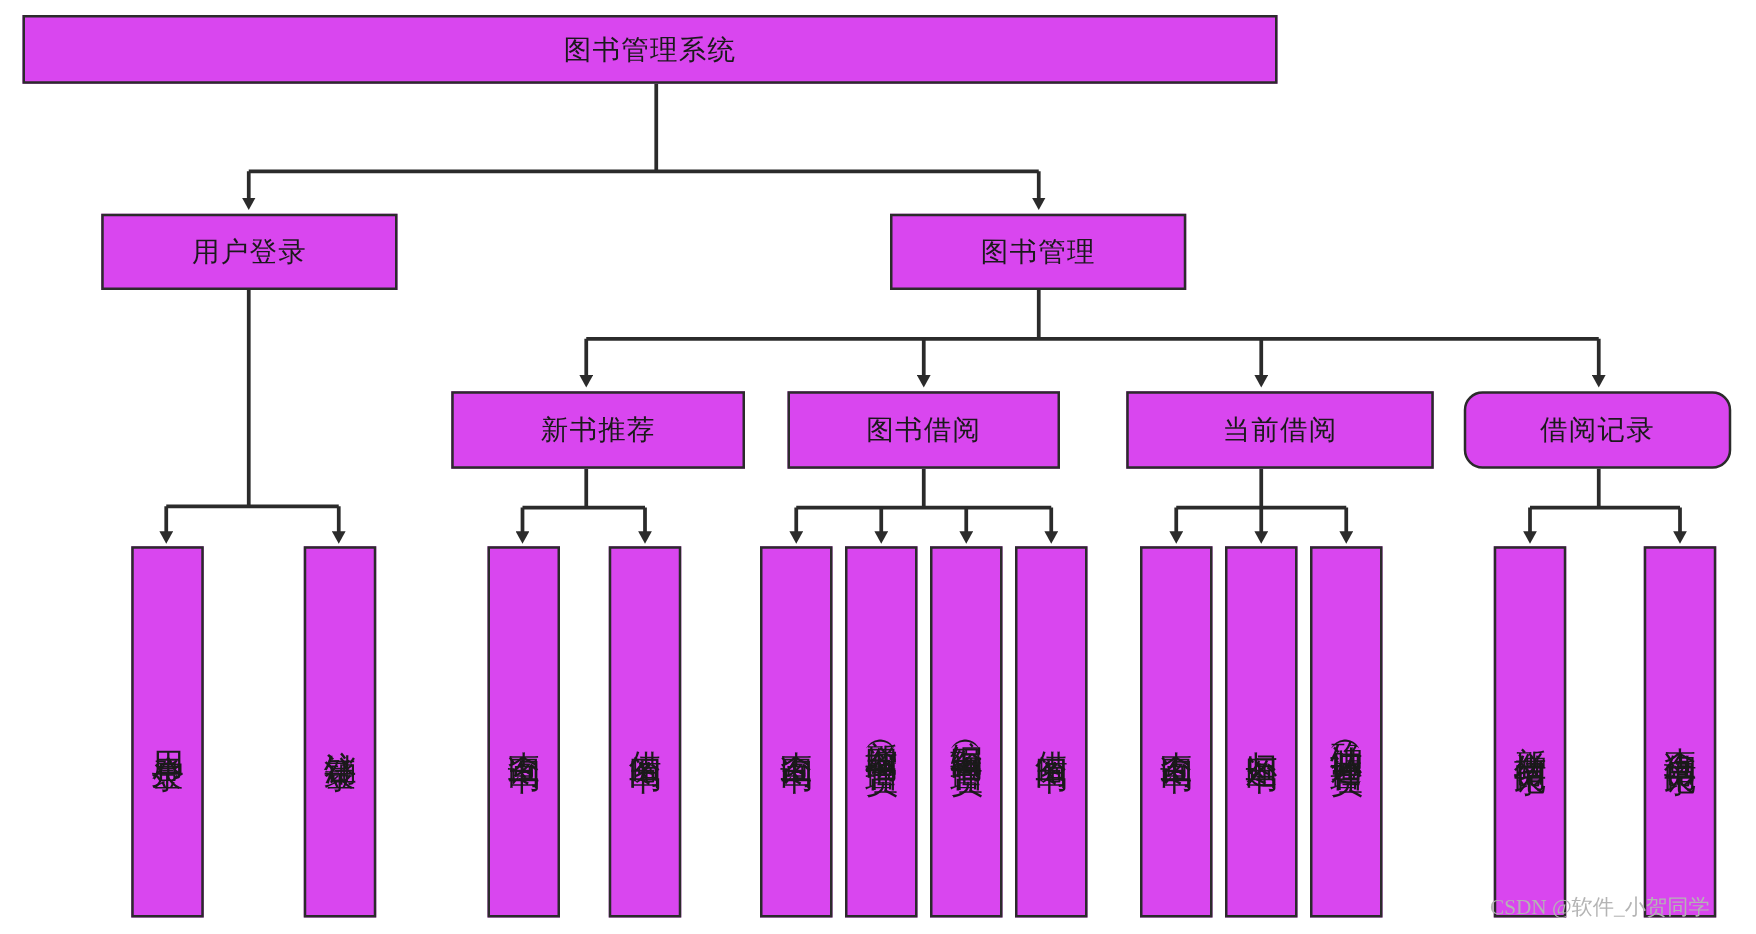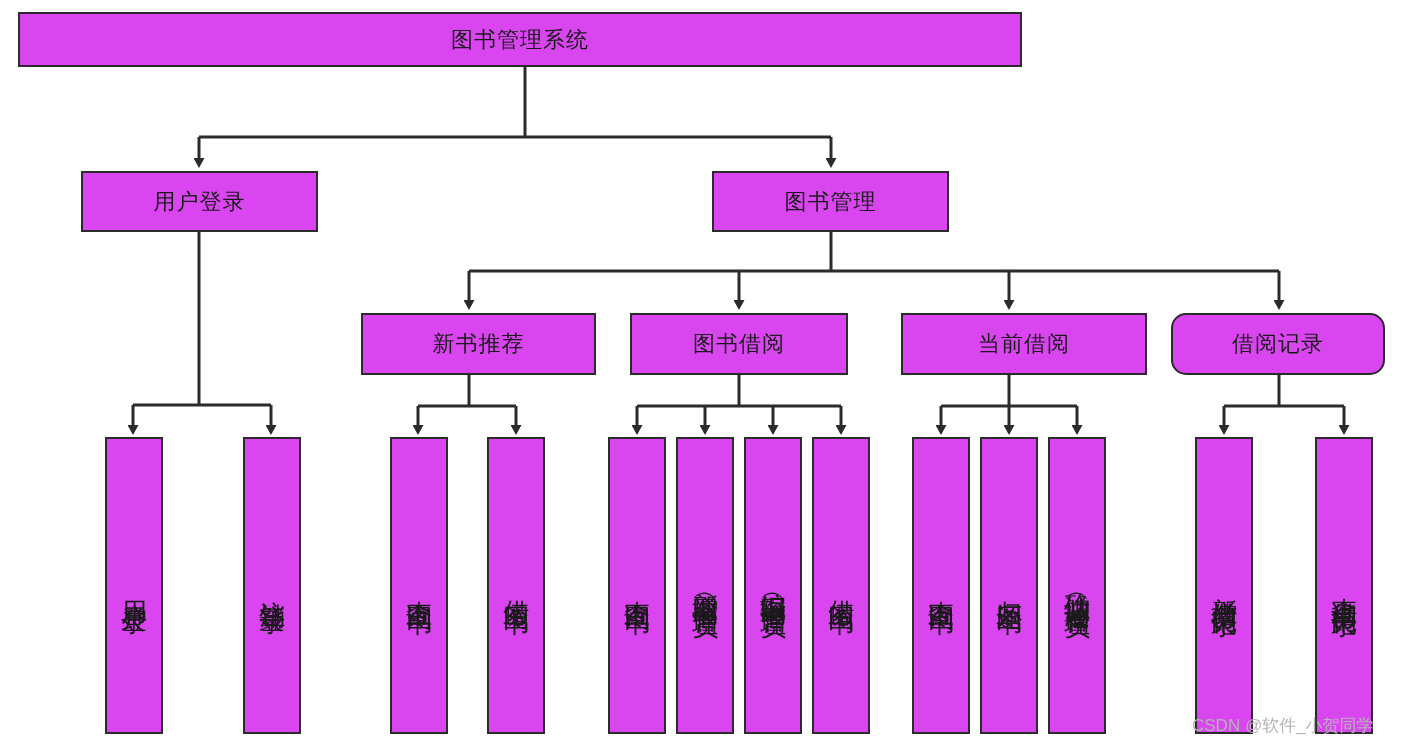--- a/index.html
+++ b/index.html
@@ -52,21 +52,21 @@
     padding-bottom: 2px;
   }
   .watermark {
     position: absolute;
     left: 1192px;
     top: 714px;
     font-size: 17px;
     color: #b4b4b4;
     white-space: nowrap;
     z-index: 5;
-    font-family: Liberation Sans, sans-serif;
+    font-family: Liberation Serif, serif;
   }
 </style>
 </head>
 <body>
 
 <div id="canvas">
 
   <svg id="edges" viewBox="0 0 1405 747" xmlns="http://www.w3.org/2000/svg">
     <defs>
       <marker id="arrow" markerWidth="10" markerHeight="11" refX="1" refY="5.5" orient="auto" markerUnits="userSpaceOnUse">

